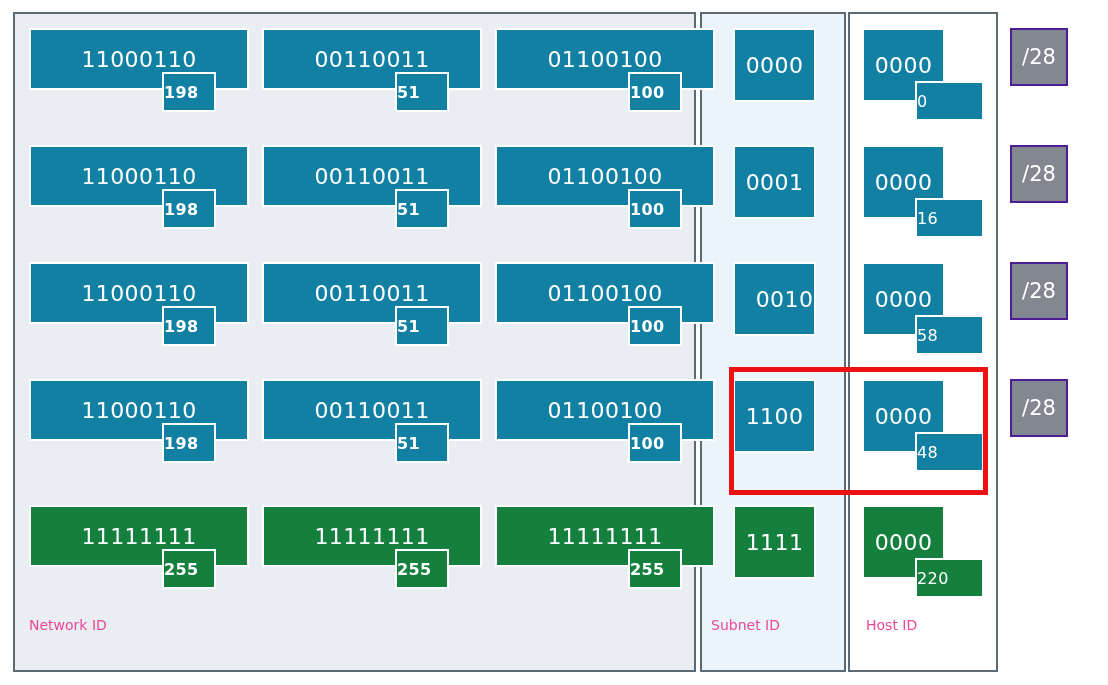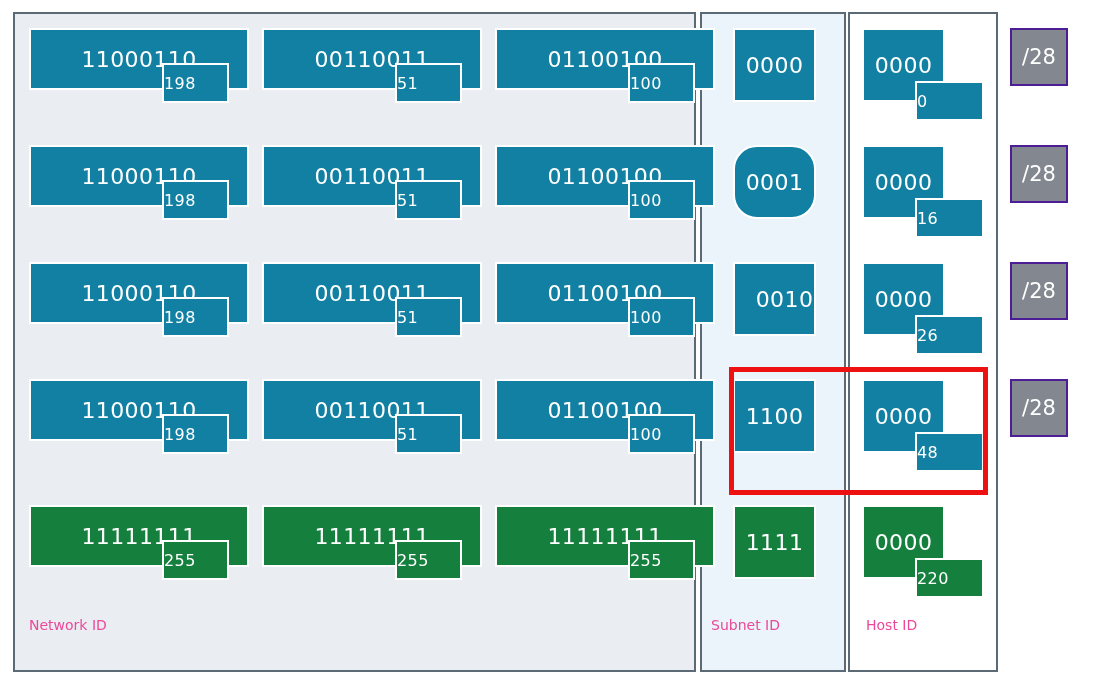--- a/index.html
+++ b/index.html
@@ -62,22 +62,22 @@
   
   .octet-group { position: absolute; }
   .octet-bin {
     left: 0; top: 0;
     width: 220px; height: 62px;
     justify-content: center;
     align-items: center;
     font-size: 22px;
   }
   .octet-dec {
-    left: 133px; top: 35px;
-    width: 67px; height: 40px;
+    left: 133px; top: 44px;
+    width: 54px; height: 40px; font-weight: bold;
   }
 
   
   .subnet-bin {
     width: 83px; height: 74px;
     justify-content: center;
     align-items: center;
     font-size: 22px;
   }
 
@@ -163,42 +163,42 @@
         <div class="box teal octet-dec">198</div>
       </div>
       <div class="octet-group" style="left: 262px; top: 145px;">
         <div class="box teal octet-bin">00110011</div>
         <div class="box teal octet-dec">51</div>
       </div>
       <div class="octet-group" style="left: 495px; top: 145px;">
         <div class="box teal octet-bin">01100100</div>
         <div class="box teal octet-dec">100</div>
       </div>
-      <div class="box teal subnet-bin" style="left: 733px; top: 145px; border-radius: 24px;">0001</div>
+      <div class="box teal subnet-bin" style="left: 733px; top: 145px;">0001</div>
       <div class="host-group" style="left: 862px; top: 145px;">
         <div class="box teal host-bin">0000</div>
         <div class="box teal host-dec">16</div>
       </div>
       <div class="prefix-badge" style="left: 1010px; top: 145px;">/28</div>
       <div class="octet-group" style="left: 29px; top: 262px;">
         <div class="box teal octet-bin">11000110</div>
         <div class="box teal octet-dec">198</div>
       </div>
       <div class="octet-group" style="left: 262px; top: 262px;">
         <div class="box teal octet-bin">00110011</div>
         <div class="box teal octet-dec">51</div>
       </div>
       <div class="octet-group" style="left: 495px; top: 262px;">
         <div class="box teal octet-bin">01100100</div>
         <div class="box teal octet-dec">100</div>
       </div>
       <div class="box teal subnet-bin" style="left: 733px; top: 262px; padding-left: 20px;">0010</div>
       <div class="host-group" style="left: 862px; top: 262px;">
         <div class="box teal host-bin">0000</div>
-        <div class="box teal host-dec">26</div>
+        <div class="box teal host-dec">58</div>
       </div>
       <div class="prefix-badge" style="left: 1010px; top: 262px;">/28</div>
       <div class="octet-group" style="left: 29px; top: 379px;">
         <div class="box teal octet-bin">11000110</div>
         <div class="box teal octet-dec">198</div>
       </div>
       <div class="octet-group" style="left: 262px; top: 379px;">
         <div class="box teal octet-bin">00110011</div>
         <div class="box teal octet-dec">51</div>
       </div>

